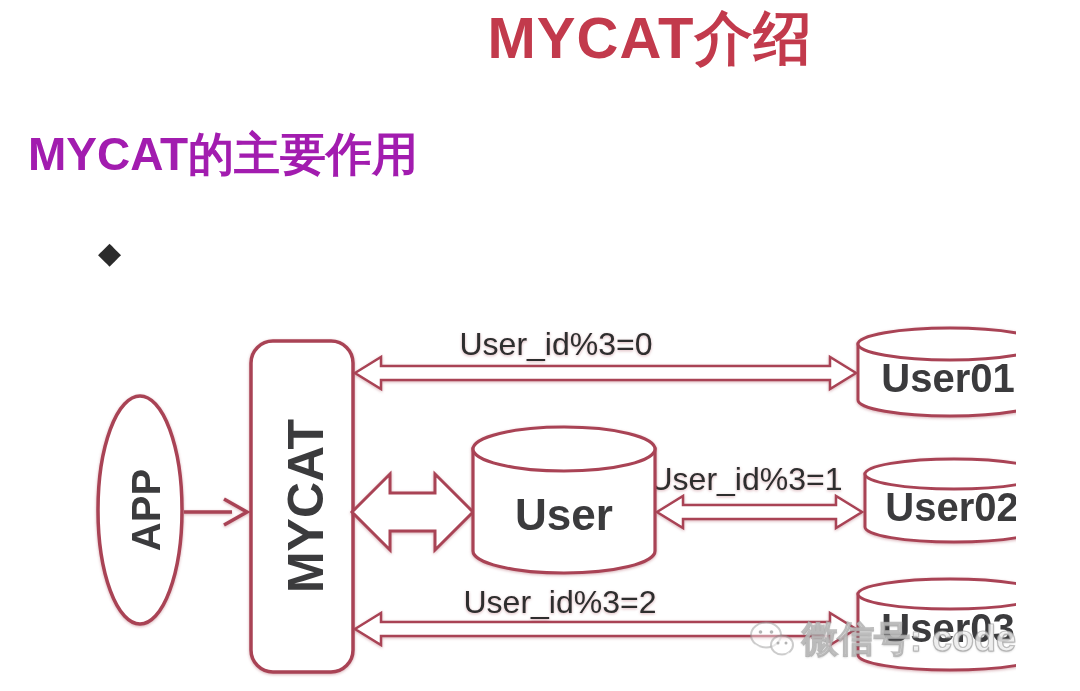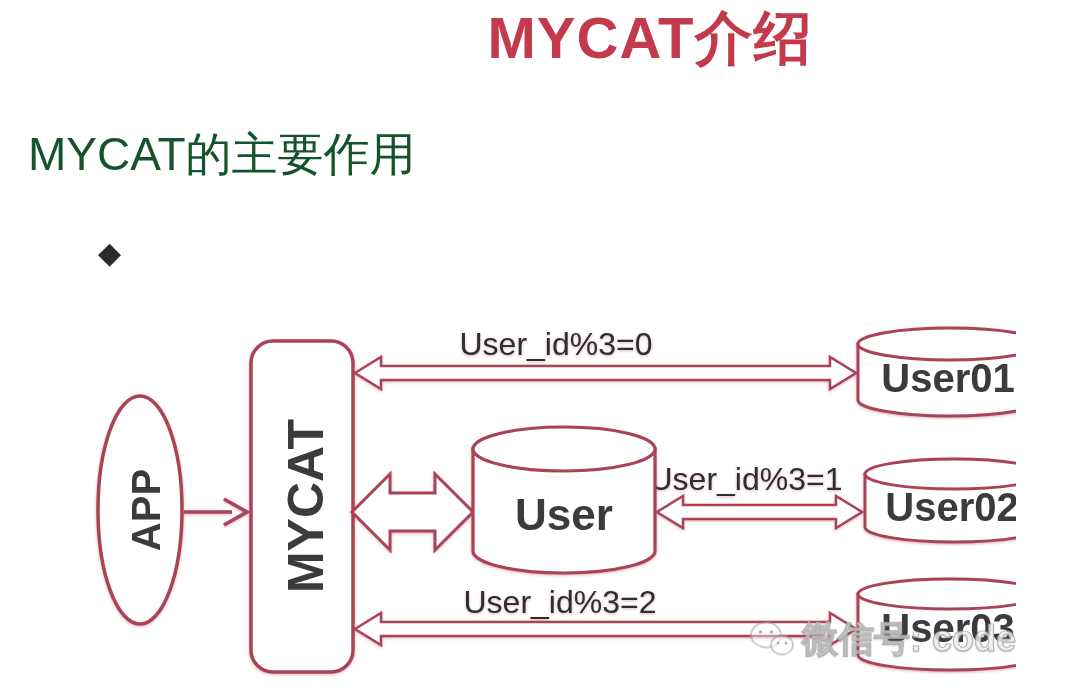--- a/index.html
+++ b/index.html
@@ -19,22 +19,22 @@
     font-weight:700;
     color:#c23a4c;
     white-space:nowrap;
     letter-spacing:1px;
   }
   .heading{
     position:absolute;
     left:28px;top:124px;
     margin:0;
     font-size:46px;
-    font-weight:400;
-    color:#14532d;
+    font-weight:700;
+    color:#a21caf;
     white-space:nowrap;
   }
   .bullet{
     position:absolute;
     left:98px;top:238px;
     display:flex;
     align-items:center;
     gap:18px;
     color:#303030;
   }

